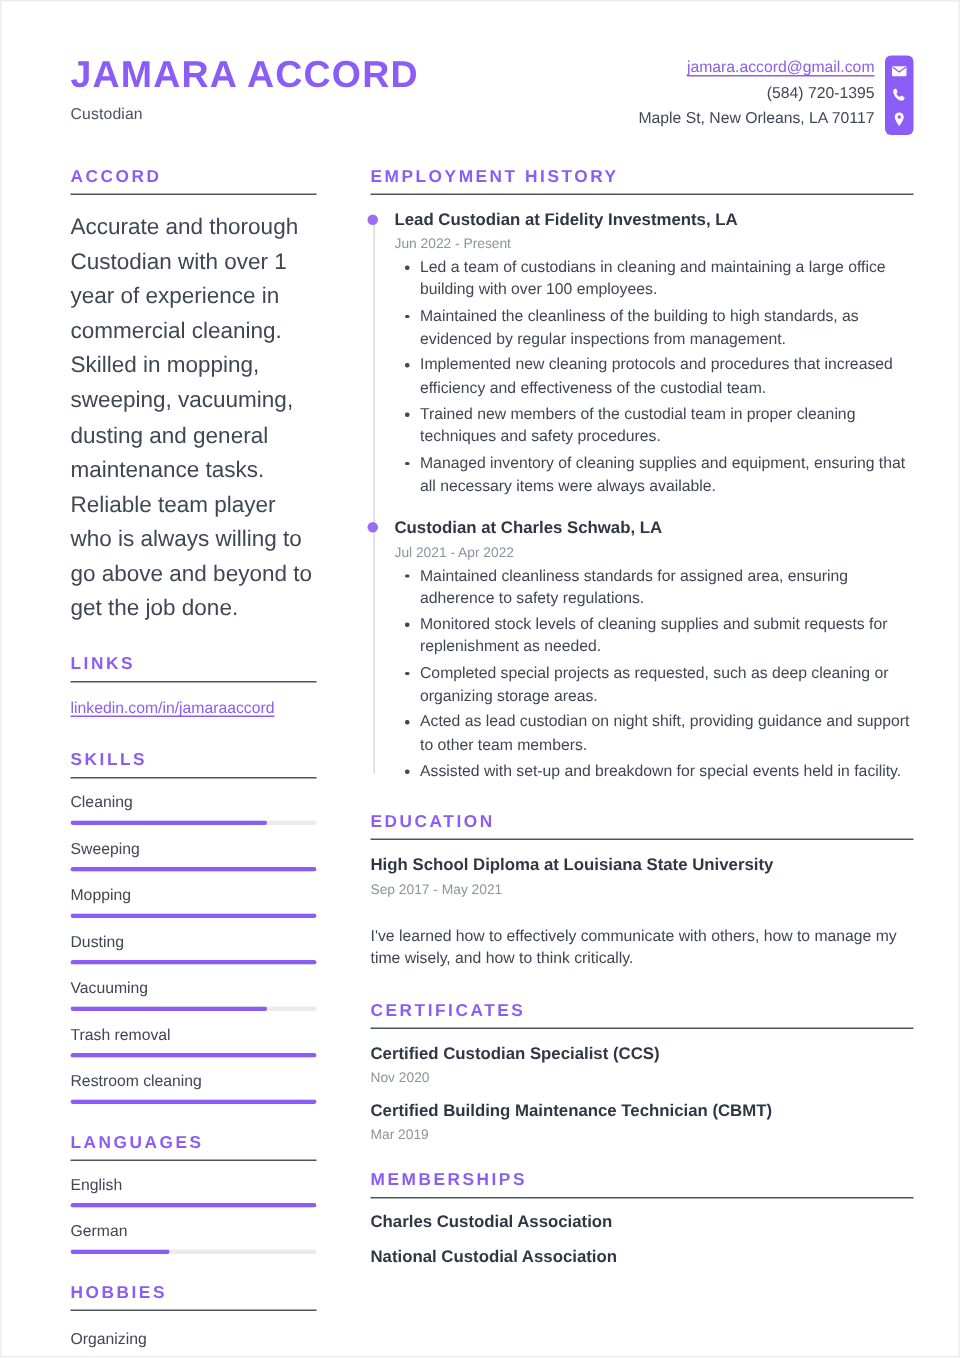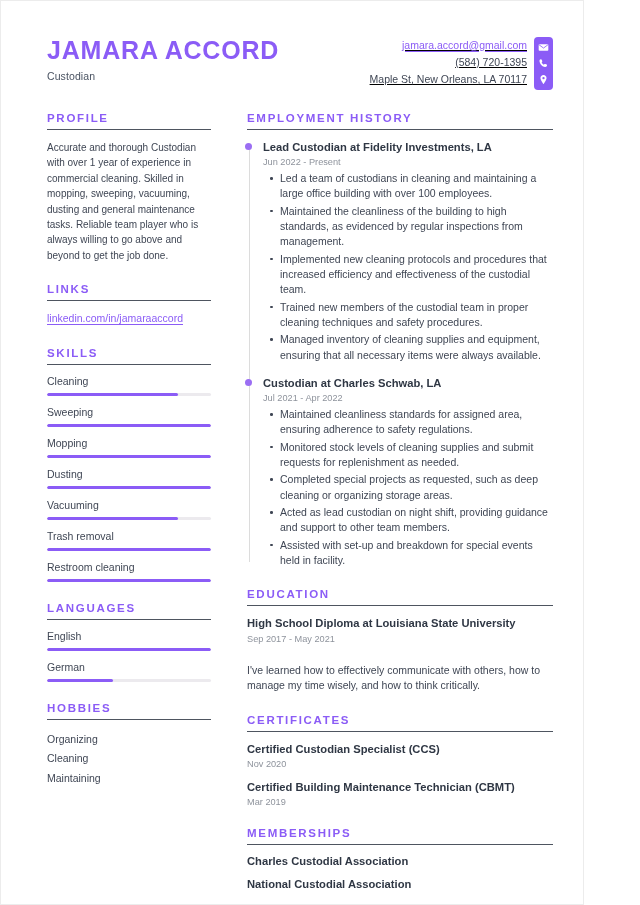--- a/index.html
+++ b/index.html
@@ -6,21 +6,21 @@
     margin: 0;
     padding: 0;
     background: #ffffff;
   }
   body {
     font-family: "Liberation Sans", sans-serif;
     -webkit-font-smoothing: antialiased;
   }
   .page {
     position: relative;
-    width: 584px;
+    width: 640px;
     height: 905px;
     box-sizing: border-box;
     background: #ffffff;
     border: 1px solid #ececec;
     overflow: hidden;
   }
 
   
   .header {
     position: relative;
@@ -43,21 +43,20 @@
     color: #4a5362;
     margin-top: 5px;
     letter-spacing: 0.1px;
   }
 
   .contact-wrap {
     display: flex;
     align-items: flex-start;
     gap: 7px;
     padding-top: 2px;
-    text-decoration: underline;
   }
   .contact-lines {
     text-align: right;
     font-size: 10.5px;
     color: #3f4654;
     line-height: 1.62;
   }
   .contact-email {
     color: #8b5cf6;
     text-decoration: underline;
@@ -103,21 +102,21 @@
     padding-bottom: 5px;
   }
   .sec-rule {
     height: 1px;
     background: #4e5560;
     margin-bottom: 10px;
   }
 
   
   .profile-text {
-    font-size: 10px;
+    font-size: 15px;
     line-height: 1.54;
     color: #3f4654;
   }
   .link-item {
     font-size: 10.5px;
     color: #8b5cf6;
     text-decoration: underline;
     text-underline-offset: 2px;
     line-height: 1.5;
   }
@@ -256,21 +255,21 @@
         </span>
       </div>
     </div>
   </div>
 
   <div class="columns">
 
     <div class="sidebar">
 
       <div class="section">
-        <div class="sec-head">PROFILE</div>
+        <div class="sec-head">ACCORD</div>
         <div class="sec-rule"></div>
         <div class="profile-text">Accurate and thorough Custodian with over 1 year of experience in commercial cleaning. Skilled in mopping, sweeping, vacuuming, dusting and general maintenance tasks. Reliable team player who is always willing to go above and beyond to get the job done.</div>
       </div>
 
       <div class="section">
         <div class="sec-head">LINKS</div>
         <div class="sec-rule"></div>
         <div class="link-item">linkedin.com/in/jamaraaccord</div>
       </div>
 

